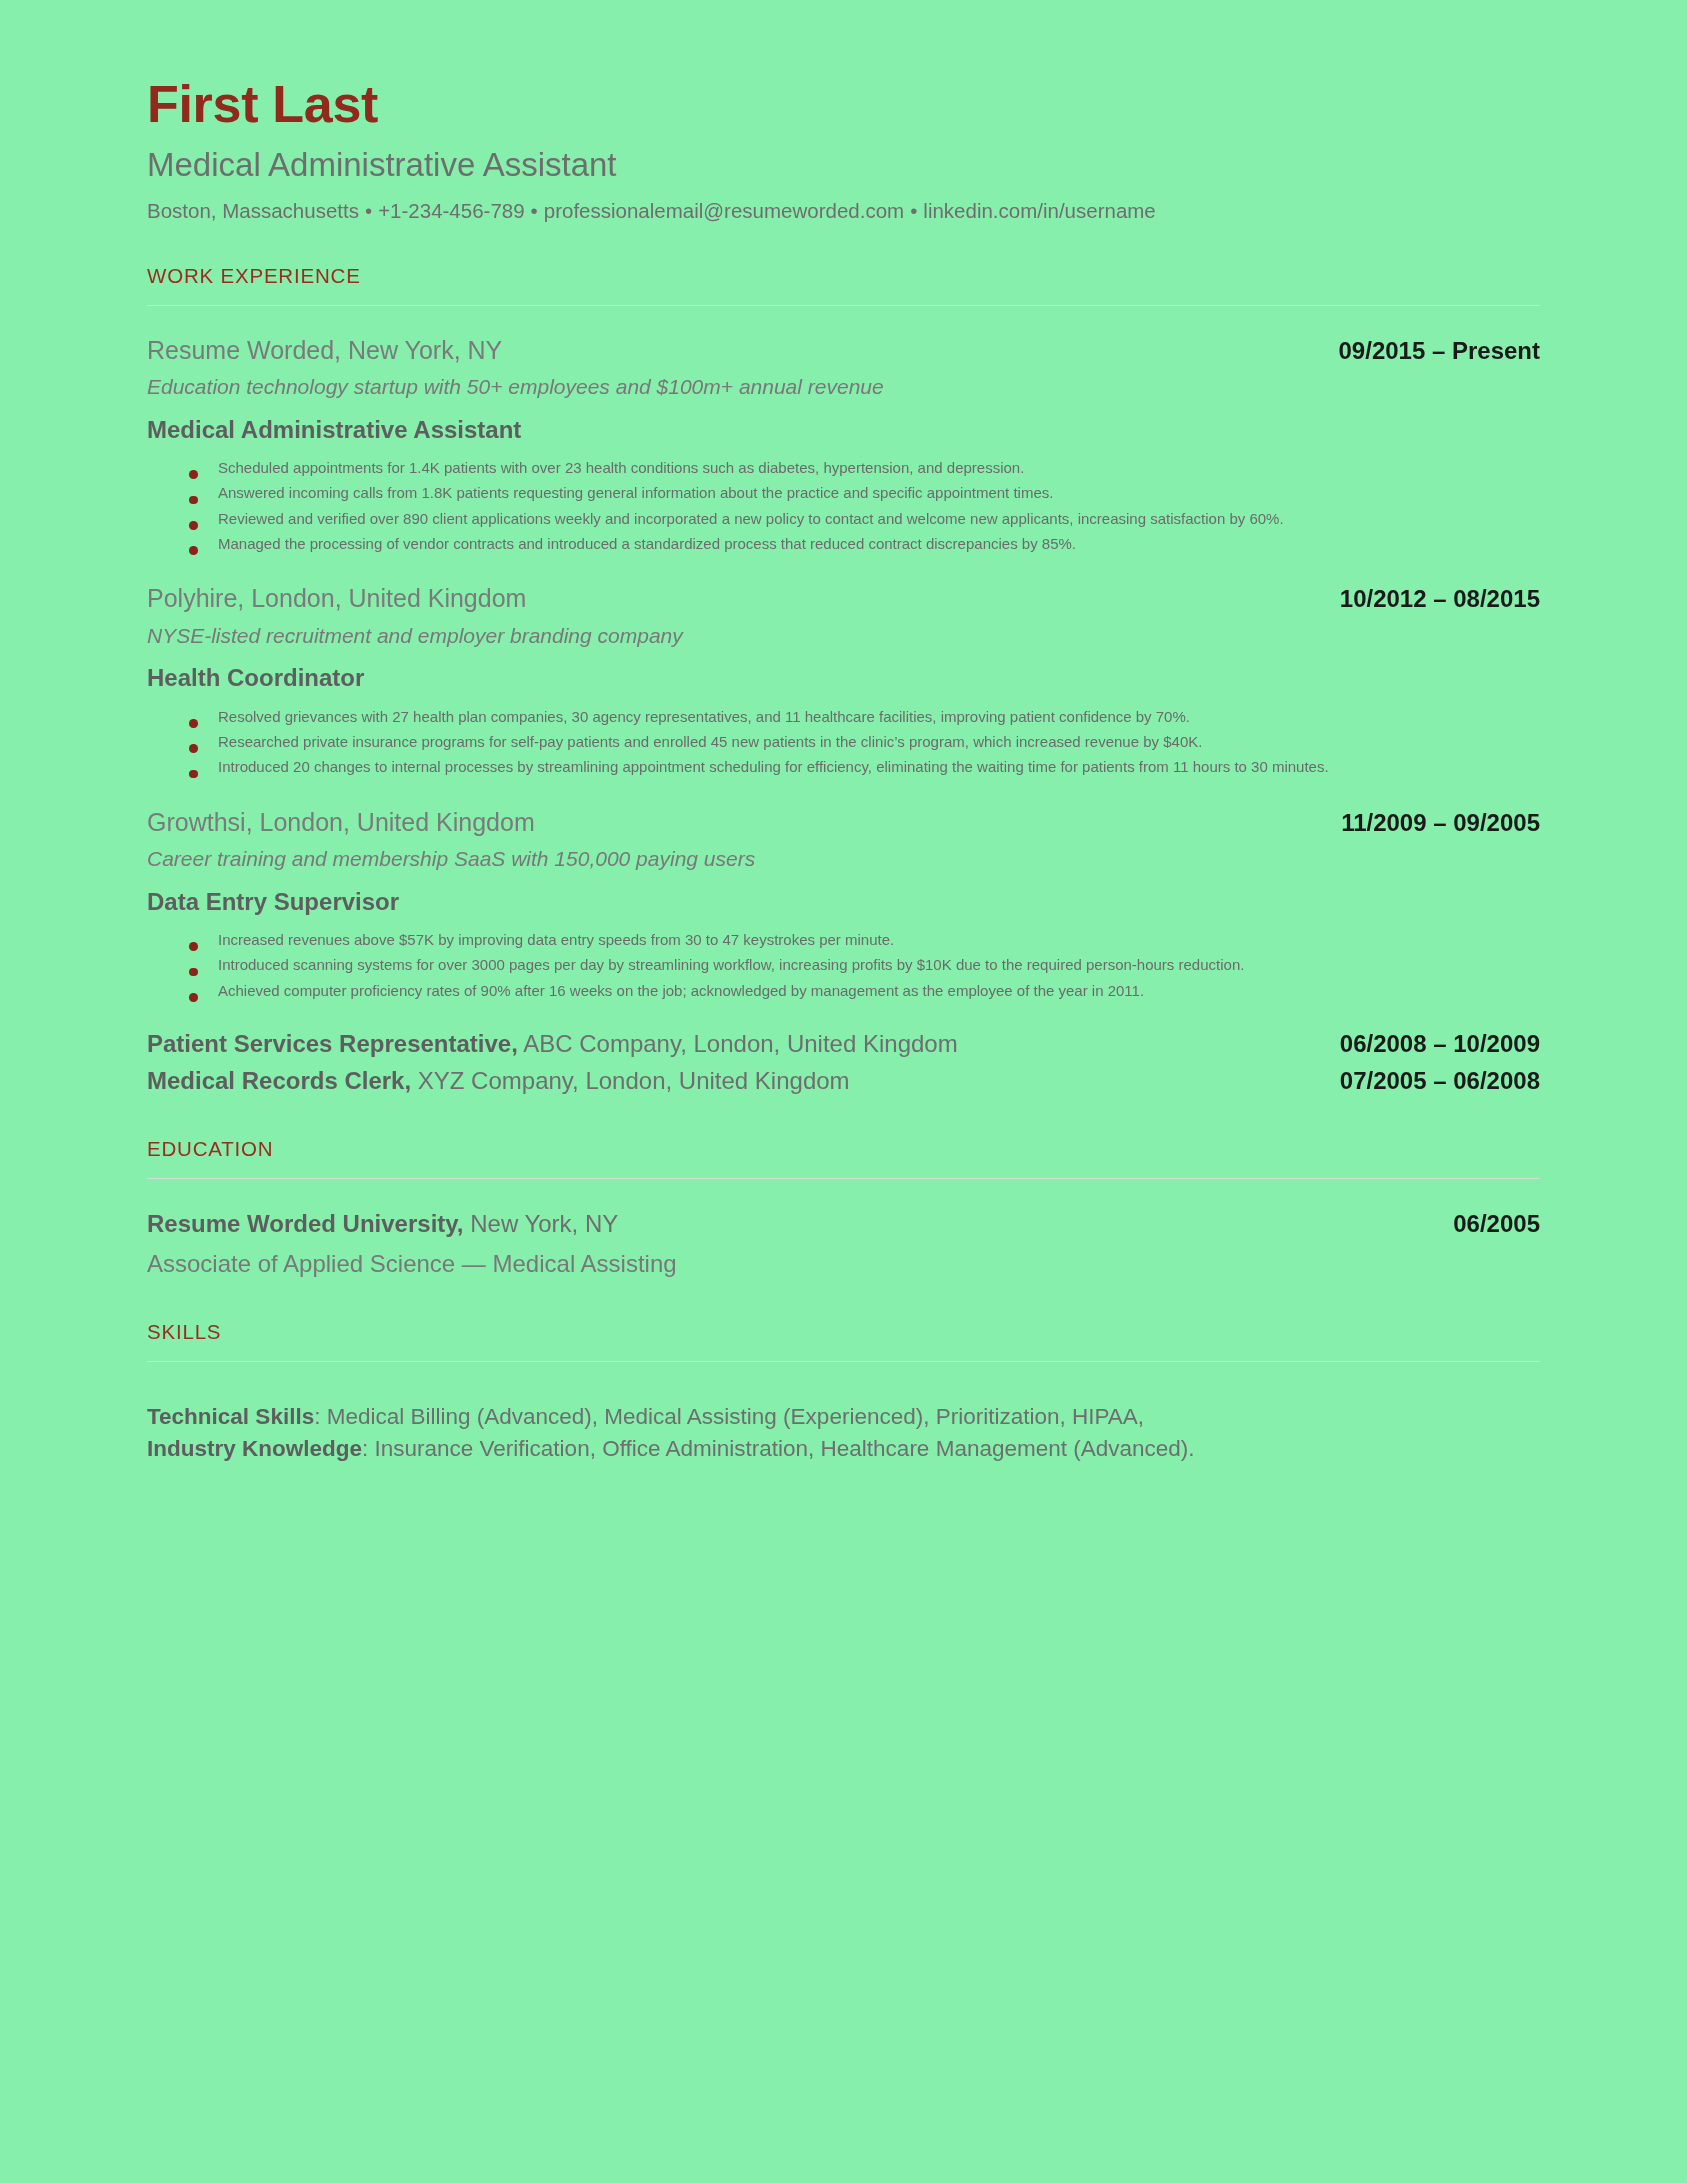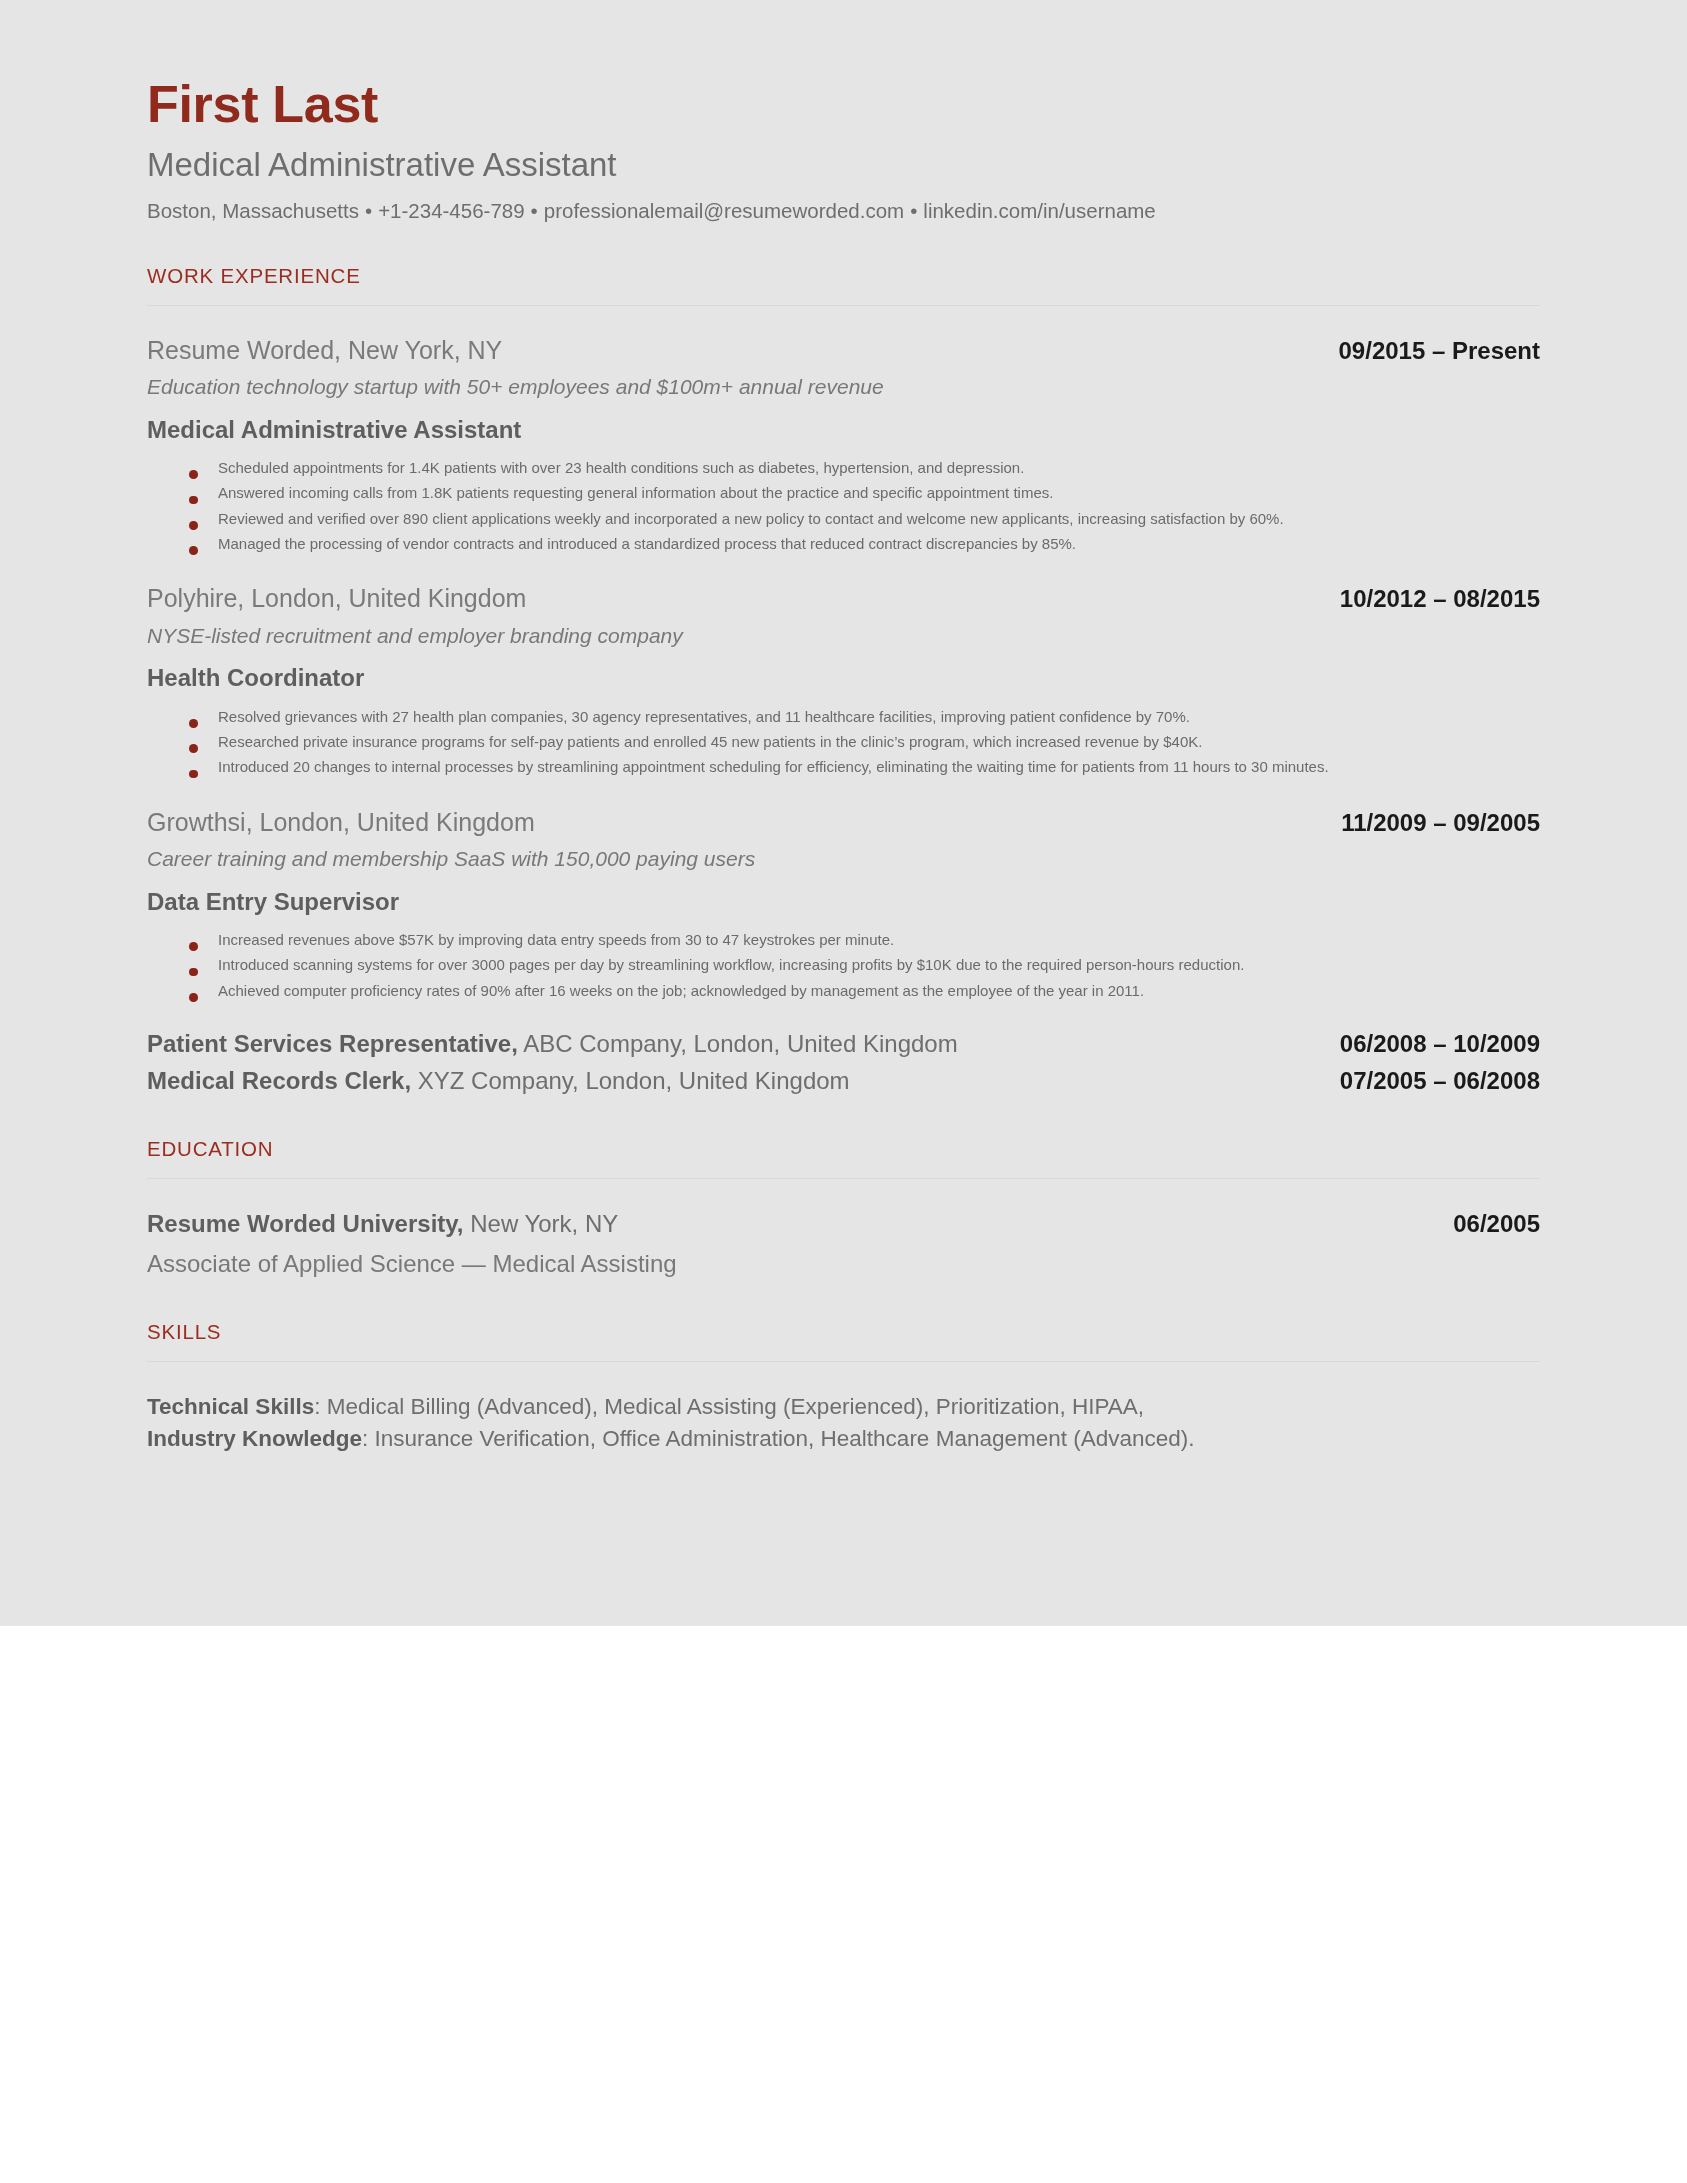--- a/index.html
+++ b/index.html
@@ -10,22 +10,22 @@
   body {
     width: 1687px;
     height: 2183px;
     font-family: "Liberation Sans", sans-serif;
     color: #595959;
     -webkit-font-smoothing: antialiased;
   }
   .page {
     position: relative;
     width: 1687px;
-    height: 1626px;
-    background: #e5e5e5;
+    height: 2183px;
+    background: #86efac;
     box-sizing: border-box;
     padding: 78px 147px 0 147px;
   }
 
   
   .name {
     font-size: 52px;
     font-weight: bold;
     color: #8F2A1C;
     line-height: 1.0;
@@ -158,21 +158,21 @@
   }
   .edu-degree {
     font-size: 24px;
     color: #787878;
     line-height: 1.3;
     margin-top: 8.6px;
   }
 
   
   .skills-block {
-    margin-top: 29px;
+    margin-top: 39px;
   }
   .skill-line {
     font-size: 22.5px;
     color: #6E6E6E;
     line-height: 1.45;
   }
   .skill-line b {
     font-weight: bold;
     color: #5E5E5E;
   }

